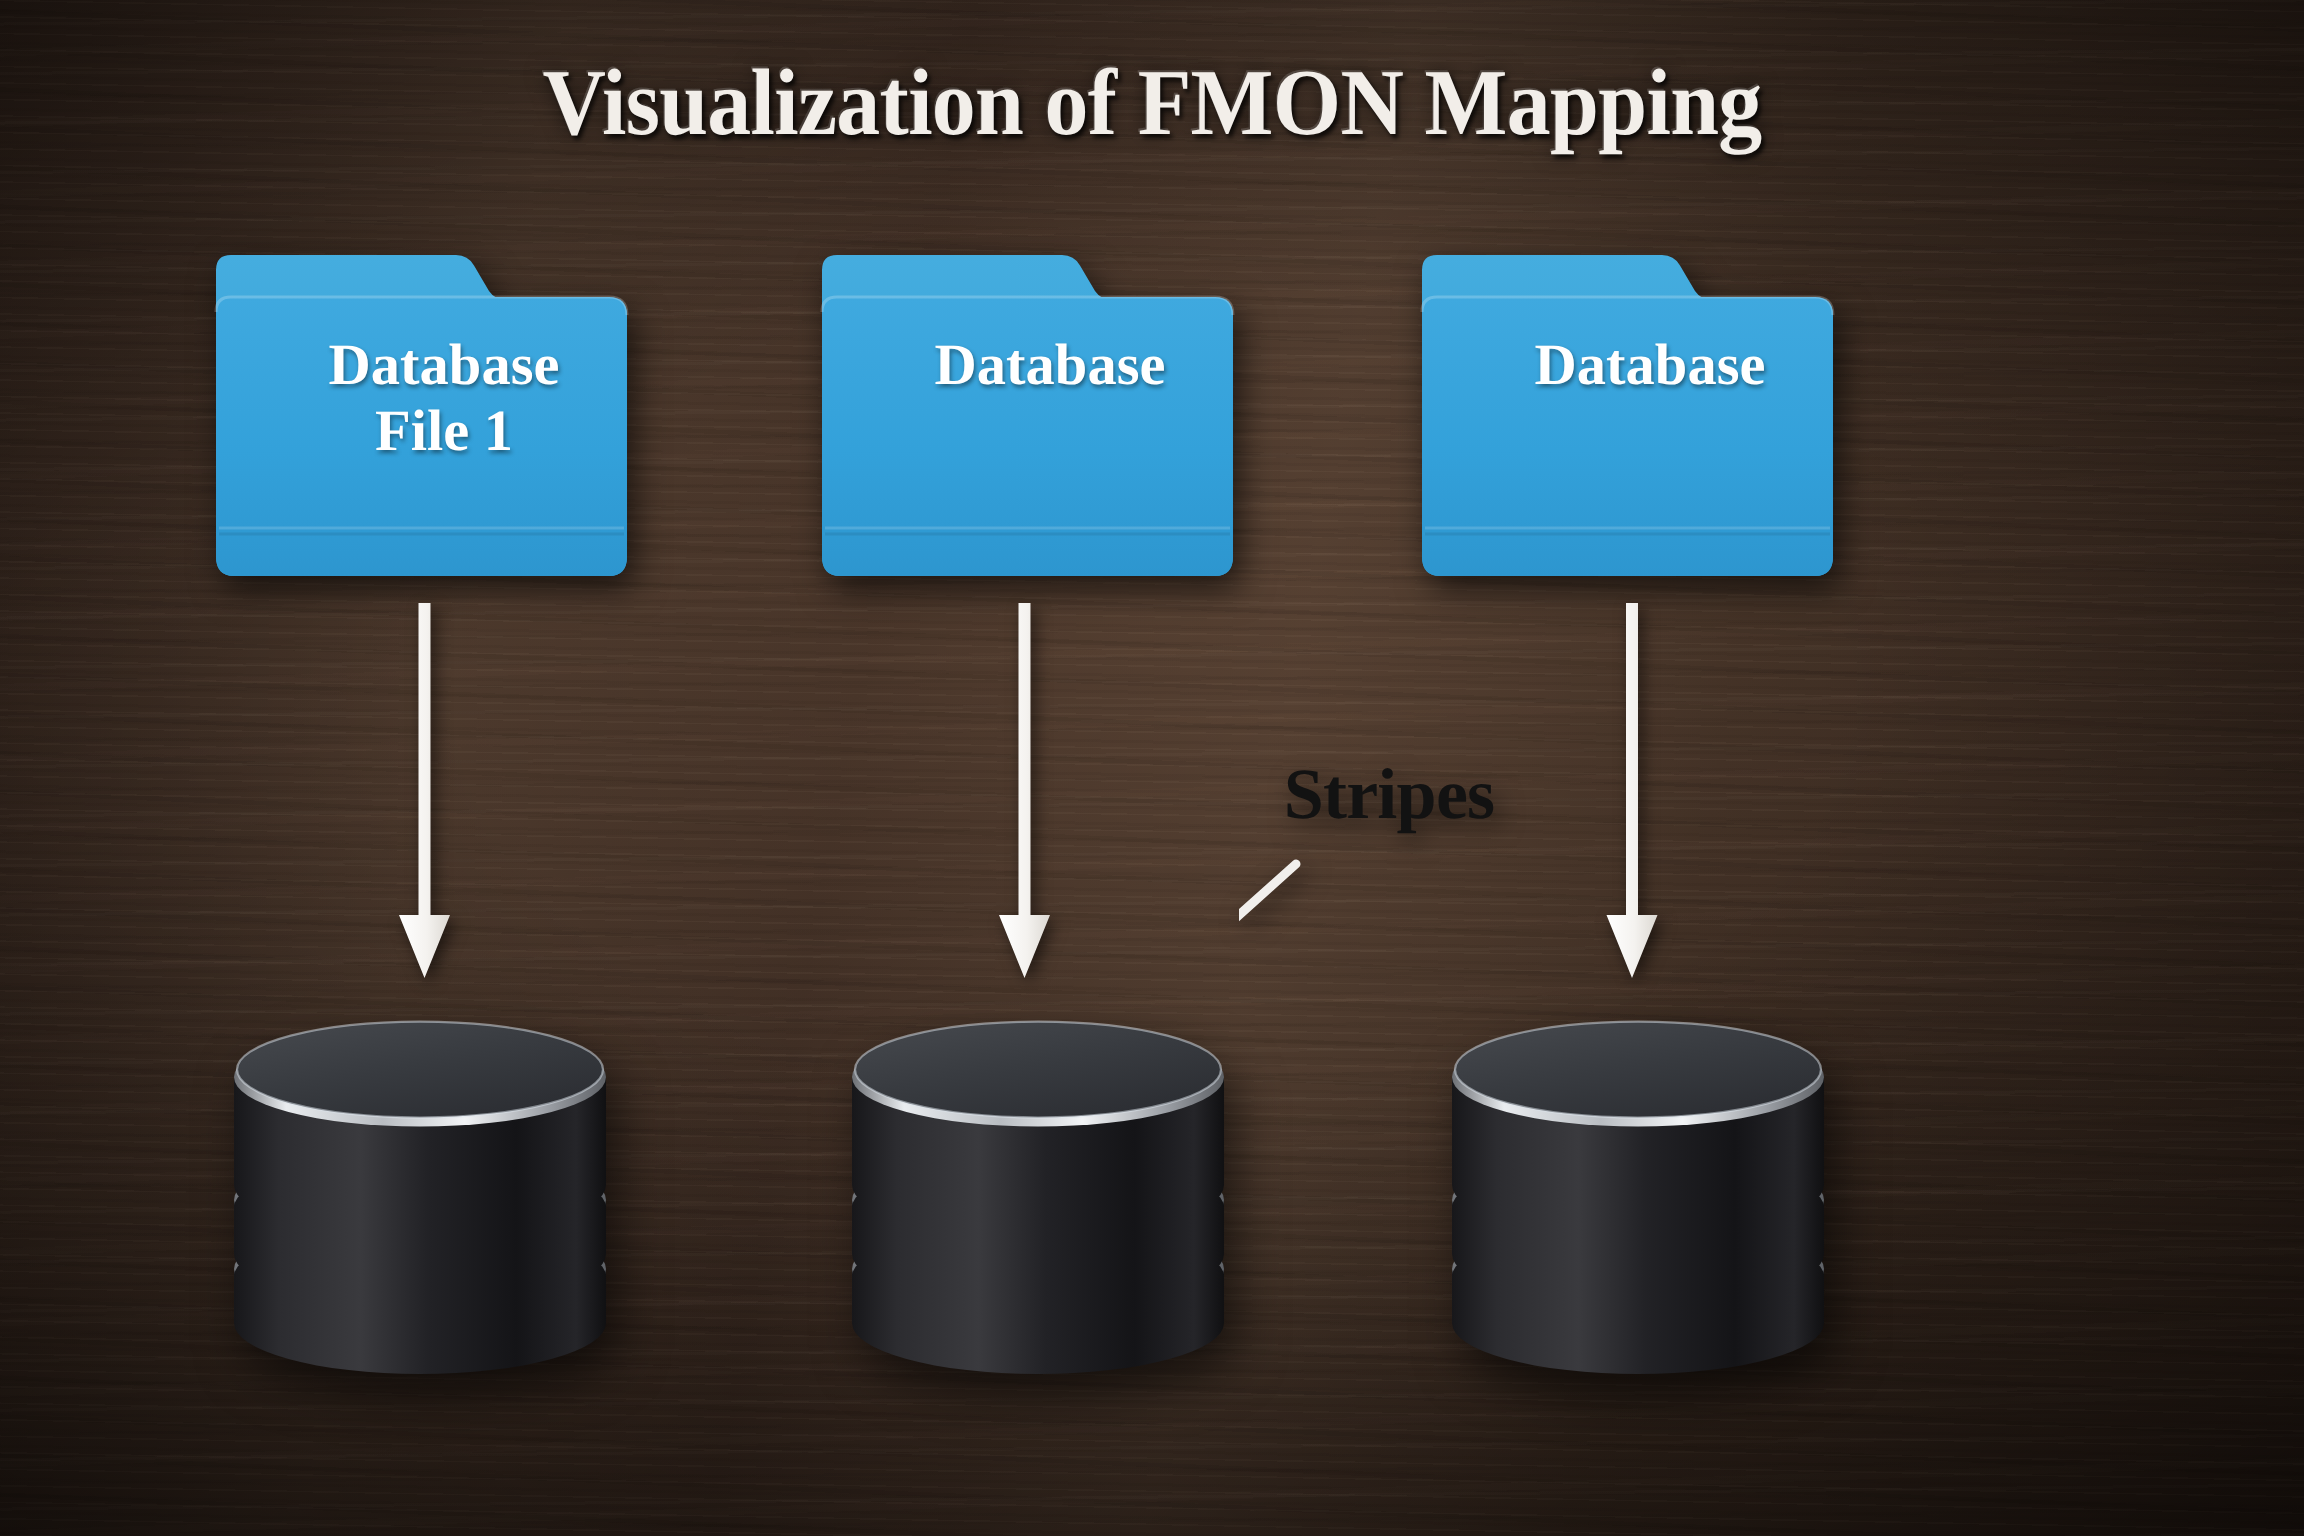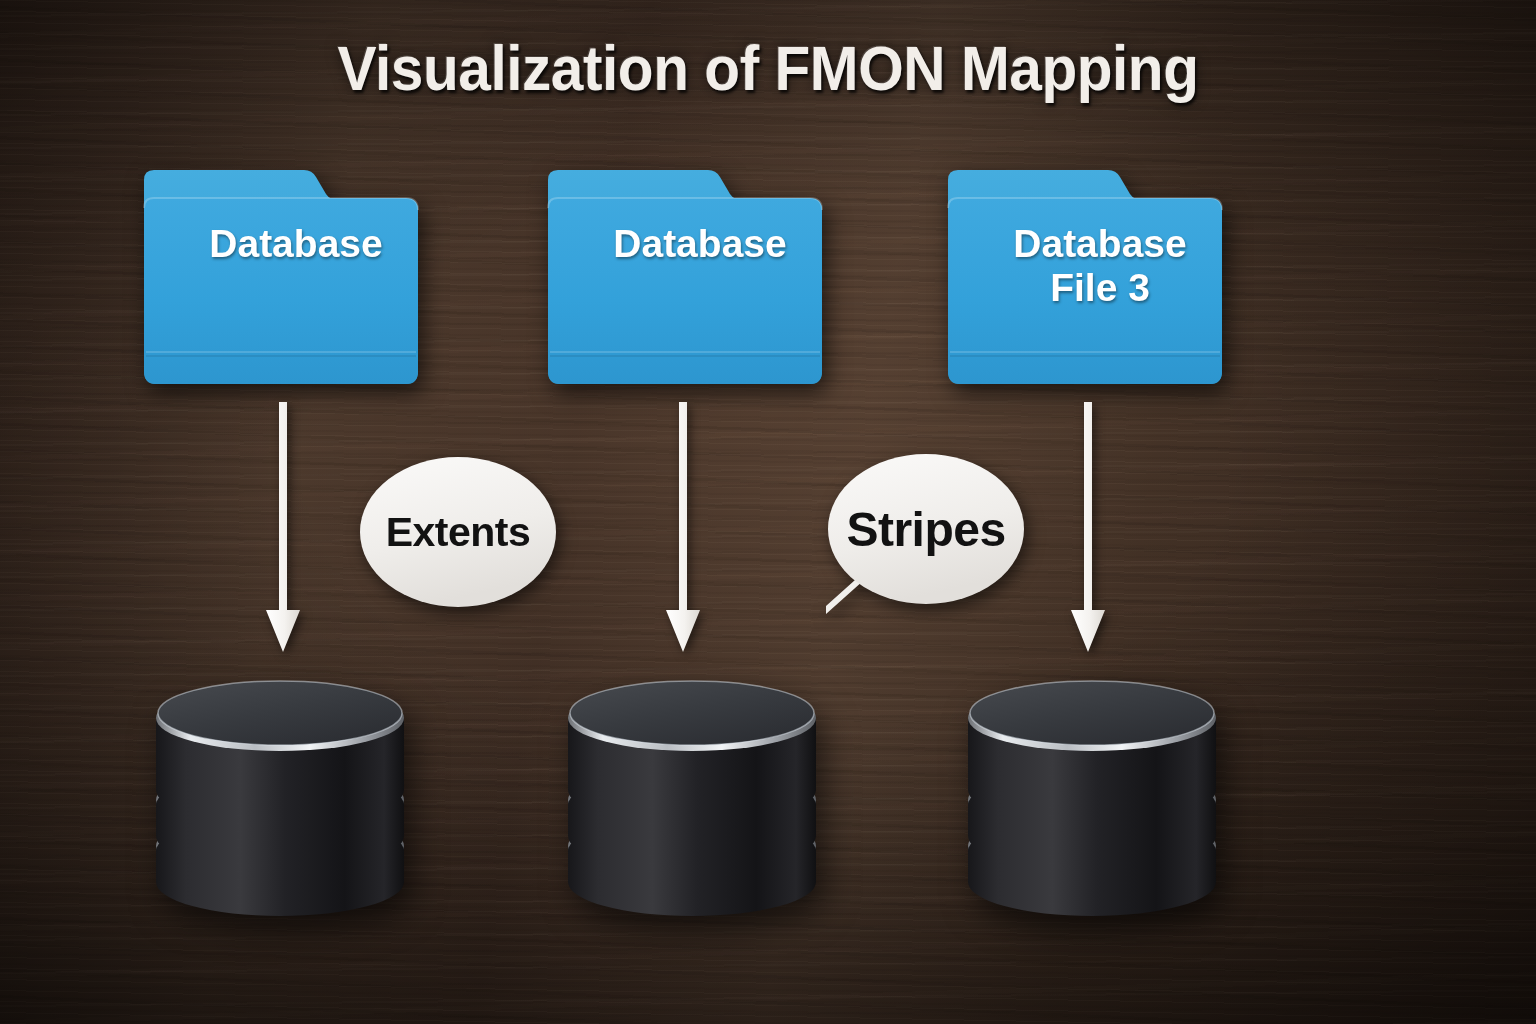--- a/index.html
+++ b/index.html
@@ -5,21 +5,21 @@
   html, body {
     margin: 0;
     padding: 0;
     background: #2b1f18;
   }
   #stage {
     position: relative;
     width: 1536px;
     height: 1024px;
     overflow: hidden;
-    font-family: Liberation Sans, sans-serif;
+    font-family: Liberation Serif, serif;
     background-color: #8b5cf6;
   }
 
   
   .wood-base {
     position: absolute;
     inset: 0;
     background:
       radial-gradient(ellipse 120% 90% at 50% 40%, rgba(92,68,52,0.55) 0%, rgba(58,42,32,0.25) 45%, rgba(26,17,12,0.75) 100%),
       linear-gradient(100deg, #2e211a 0%, #4a382c 22%, #3b2b22 38%, #513e31 55%, #3a2b21 72%, #2a1e17 100%);
@@ -194,20 +194,21 @@
         </linearGradient>
       </defs>
       <path d="M8 14 Q8 4 18 4 L168 4 Q176 4 180 11 L190 28 Q194 34 202 34 L272 34 Q282 34 282 44 L282 205 Q282 218 270 218 L20 218 Q8 218 8 205 Z" fill="url(#fgtab1)"></path>
       <path d="M8 42 Q8 32 18 32 L270 32 Q282 32 282 44 L282 205 Q282 218 270 218 L20 218 Q8 218 8 205 Z" fill="url(#fg1)"></path>
       <path d="M10 186 L280 186" stroke="rgba(255,255,255,0.16)" stroke-width="2" fill="none"></path>
       <path d="M10 190 L280 190" stroke="rgba(0,0,0,0.08)" stroke-width="2" fill="none"></path>
       <path d="M8 42 Q8 32 18 32 L270 32 Q282 32 282 44" stroke="rgba(255,255,255,0.22)" stroke-width="2" fill="none"></path>
     </svg>
     <div class="folder-label">
       <span>Database</span>
+      <span>File 1</span>
     </div>
   </div>
 
   <div class="folder" id="folder-2">
     <svg class="fsvg" viewBox="0 0 288 225" xmlns="http://www.w3.org/2000/svg">
       <path d="M8 14 Q8 4 18 4 L168 4 Q176 4 180 11 L190 28 Q194 34 202 34 L272 34 Q282 34 282 44 L282 205 Q282 218 270 218 L20 218 Q8 218 8 205 Z" fill="url(#fgtab1)"></path>
       <path d="M8 42 Q8 32 18 32 L270 32 Q282 32 282 44 L282 205 Q282 218 270 218 L20 218 Q8 218 8 205 Z" fill="url(#fg1)"></path>
       <path d="M10 186 L280 186" stroke="rgba(255,255,255,0.16)" stroke-width="2" fill="none"></path>
       <path d="M10 190 L280 190" stroke="rgba(0,0,0,0.08)" stroke-width="2" fill="none"></path>
       <path d="M8 42 Q8 32 18 32 L270 32 Q282 32 282 44" stroke="rgba(255,255,255,0.22)" stroke-width="2" fill="none"></path>
@@ -220,21 +221,20 @@
   <div class="folder" id="folder-3">
     <svg class="fsvg" viewBox="0 0 288 225" xmlns="http://www.w3.org/2000/svg">
       <path d="M8 14 Q8 4 18 4 L168 4 Q176 4 180 11 L190 28 Q194 34 202 34 L272 34 Q282 34 282 44 L282 205 Q282 218 270 218 L20 218 Q8 218 8 205 Z" fill="url(#fgtab1)"></path>
       <path d="M8 42 Q8 32 18 32 L270 32 Q282 32 282 44 L282 205 Q282 218 270 218 L20 218 Q8 218 8 205 Z" fill="url(#fg1)"></path>
       <path d="M10 186 L280 186" stroke="rgba(255,255,255,0.16)" stroke-width="2" fill="none"></path>
       <path d="M10 190 L280 190" stroke="rgba(0,0,0,0.08)" stroke-width="2" fill="none"></path>
       <path d="M8 42 Q8 32 18 32 L270 32 Q282 32 282 44" stroke="rgba(255,255,255,0.22)" stroke-width="2" fill="none"></path>
     </svg>
     <div class="folder-label">
       <span>Database</span>
-      <span>File 3</span>
     </div>
   </div>
 
   <div class="arrow" id="arrow-1">
     <svg viewBox="0 0 60 260" width="60" height="260" xmlns="http://www.w3.org/2000/svg">
       <defs>
         <linearGradient id="arrGrad" x1="0" y1="0" x2="1" y2="0">
           <stop offset="0%" stop-color="#ffffff"></stop>
           <stop offset="55%" stop-color="#f4f2ef"></stop>
           <stop offset="100%" stop-color="#dcd8d2"></stop>
@@ -247,33 +247,20 @@
     <svg viewBox="0 0 60 260" width="60" height="260" xmlns="http://www.w3.org/2000/svg">
       <path d="M26 4 L34 4 L34 212 L47 212 L30 254 L13 212 L26 212 Z" fill="url(#arrGrad)"></path>
     </svg>
   </div>
   <div class="arrow" id="arrow-3">
     <svg viewBox="0 0 60 260" width="60" height="260" xmlns="http://www.w3.org/2000/svg">
       <path d="M26 4 L34 4 L34 212 L47 212 L30 254 L13 212 L26 212 Z" fill="url(#arrGrad)"></path>
     </svg>
   </div>
 
-  <div class="callout" id="callout-extents">
-    <svg viewBox="0 0 200 155" width="200" height="155" xmlns="http://www.w3.org/2000/svg">
-      <defs>
-        <linearGradient id="calGrad" x1="0" y1="0" x2="0.3" y2="1">
-          <stop offset="0%" stop-color="#fbfaf9"></stop>
-          <stop offset="60%" stop-color="#efedea"></stop>
-          <stop offset="100%" stop-color="#e2dfdb"></stop>
-        </linearGradient>
-      </defs>
-      <ellipse cx="100" cy="77" rx="98" ry="75" fill="url(#calGrad)"></ellipse>
-    </svg>
-    <div class="ctext">Extents</div>
-  </div>
 
   <div class="callout" id="callout-stripes">
     <svg viewBox="0 0 200 215" width="200" height="215" xmlns="http://www.w3.org/2000/svg">
       <path d="M38 124 L-78 228" stroke="#f1efec" stroke-width="6" fill="none" stroke-linecap="round"></path>
       <ellipse cx="100" cy="77" rx="98" ry="75" fill="url(#calGrad)"></ellipse>
     </svg>
     <div class="ctext">Stripes</div>
   </div>
 
   <div class="dbstack" id="db-1">

